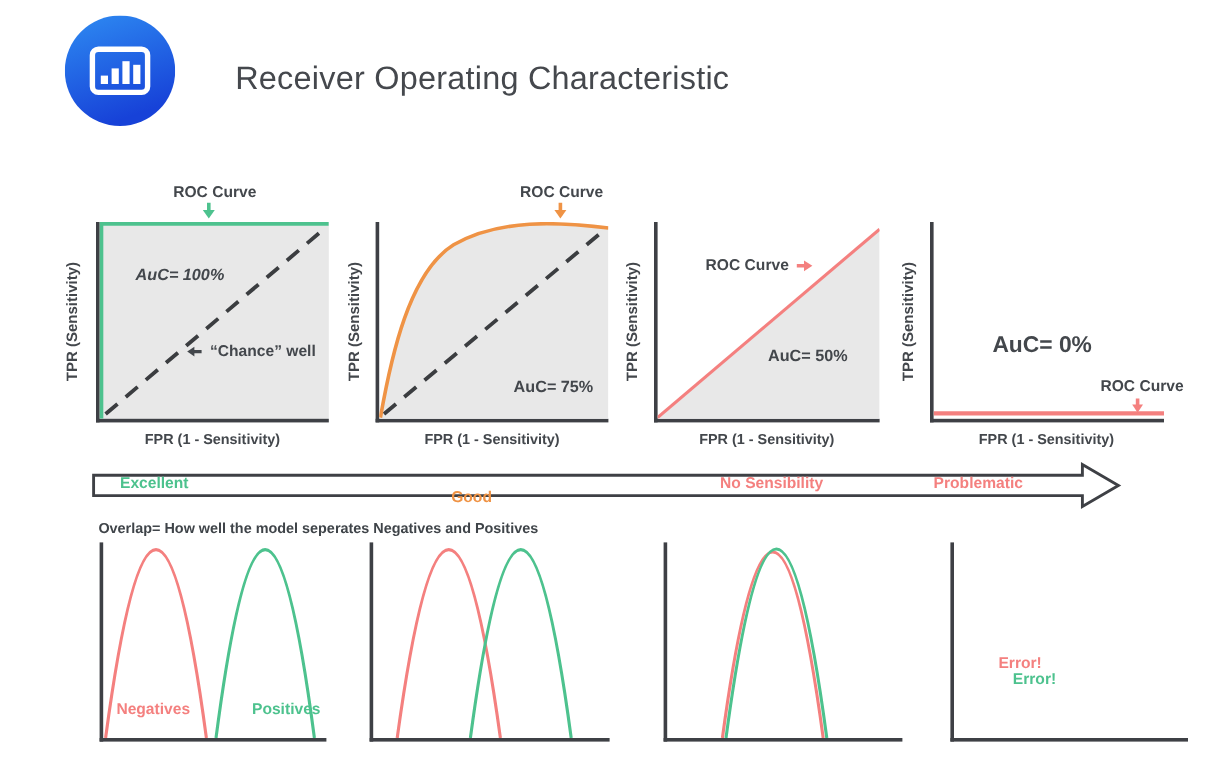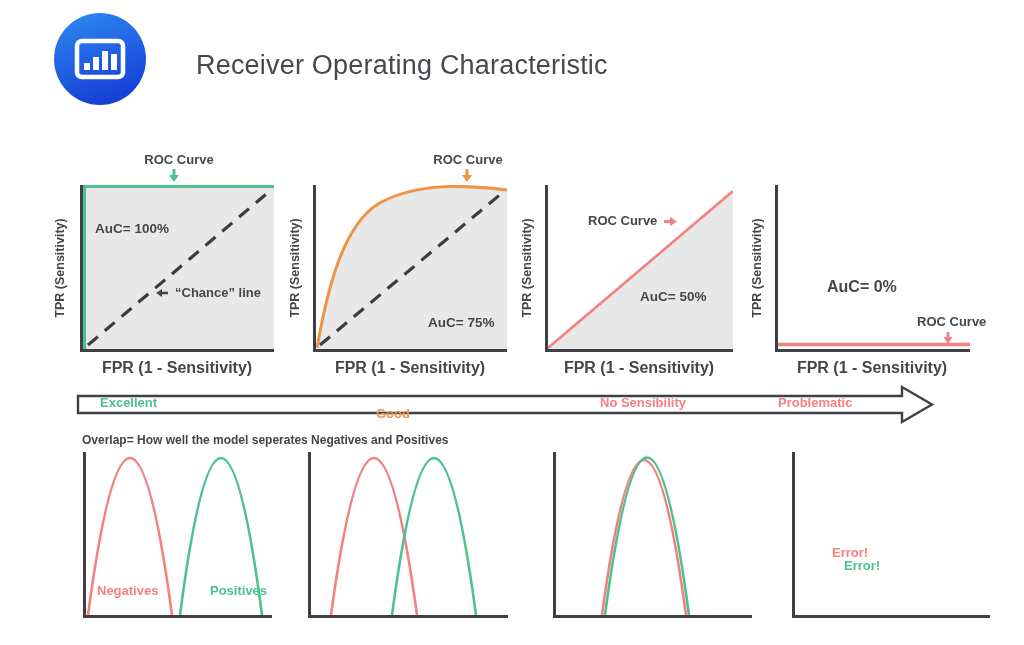--- a/index.html
+++ b/index.html
@@ -20,21 +20,21 @@
     position:absolute;top:185px;height:167px;box-sizing:border-box;
     border-left:3px solid #3e4045;border-bottom:3px solid #3e4045;
   }
   .rocbox svg{position:absolute;left:0;top:0;}
   .ylab{
     position:absolute;font-weight:700;color:#43474c;font-size:12.5px;white-space:nowrap;
     transform:translate(-50%,-50%) rotate(-90deg);
   }
   .xlab{
     position:absolute;top:359px;width:180px;text-align:center;
-    font-weight:700;color:#43474c;font-size:16px;white-space:nowrap;
+    font-weight:700;color:#43474c;font-size:12px;white-space:nowrap;
   }
   .roc-toplabel{position:absolute;top:152px;width:130px;text-align:center;
     font-weight:700;color:#43474c;font-size:13px;}
   .arrow-svg{position:absolute;}
   .inline-row{position:absolute;display:flex;align-items:center;gap:6px;}
   .caption{
     position:absolute;left:82px;top:433px;font-size:12px;font-weight:700;color:#3f4449;
   }
   .bellbox{
     position:absolute;top:452px;height:166px;box-sizing:border-box;
@@ -67,27 +67,27 @@
 <svg class="arrow-svg" style="left:168px;top:168px;" width="12" height="15" viewBox="0 0 12 15">
   <line x1="6" y1="1" x2="6" y2="8" stroke="#4dc28e" stroke-width="3"></line>
   <polygon points="1,7 11,7 6,14" fill="#4dc28e"></polygon>
 </svg>
 <div class="rocbox" style="left:80px;width:194px;background:#e8e8e8;">
   <svg width="191" height="164" viewBox="0 0 191 164">
     <line x1="5" y1="160" x2="188" y2="5" stroke="#3b3d40" stroke-width="3.2" stroke-dasharray="13 9"></line>
     <path d="M 1.5,164 L 1.5,1.5 L 191,1.5" fill="none" stroke="#4dc28e" stroke-width="3.2"></path>
   </svg>
 </div>
-<div class="lbl" style="left:95px;top:222px;font-size:13.5px;">AuC= 100%</div>
+<div class="lbl" style="left:113px;top:222px;font-size:13.5px;font-style:italic;">AuC= 100%</div>
 <div class="inline-row" style="left:155px;top:286px;">
   <svg width="14" height="10" viewBox="0 0 14 10">
     <line x1="13" y1="5" x2="6" y2="5" stroke="#43474c" stroke-width="2.6"></line>
     <polygon points="7,1 7,9 1,5" fill="#43474c"></polygon>
   </svg>
-  <span class="lbl" style="position:static;">“Chance” line</span>
+  <span class="lbl" style="position:static;">“Chance” well</span>
 </div>
 <div class="ylab" style="left:60px;top:268px;">TPR (Sensitivity)</div>
 <div class="xlab" style="left:87px;">FPR (1 - Sensitivity)</div>
 
 <div class="roc-toplabel" style="left:403px;">ROC Curve</div>
 <svg class="arrow-svg" style="left:461px;top:168px;" width="12" height="15" viewBox="0 0 12 15">
   <line x1="6" y1="1" x2="6" y2="8" stroke="#ef9345" stroke-width="3"></line>
   <polygon points="1,7 11,7 6,14" fill="#ef9345"></polygon>
 </svg>
 <div class="rocbox" style="left:313px;width:194px;">
@@ -116,21 +116,21 @@
 </div>
 <div class="lbl" style="left:640px;top:290px;font-size:13.5px;">AuC= 50%</div>
 <div class="ylab" style="left:527px;top:268px;">TPR (Sensitivity)</div>
 <div class="xlab" style="left:549px;">FPR (1 - Sensitivity)</div>
 
 <div class="rocbox" style="left:775px;width:195px;">
   <svg width="192" height="164" viewBox="0 0 192 164">
     <line x1="0" y1="159.5" x2="192" y2="159.5" stroke="#f4807f" stroke-width="3.5"></line>
   </svg>
 </div>
-<div class="lbl" style="left:827px;top:278px;font-size:16px;">AuC= 0%</div>
+<div class="lbl" style="left:827px;top:278px;font-size:19px;">AuC= 0%</div>
 <div class="lbl" style="left:917px;top:315px;">ROC Curve</div>
 <svg class="arrow-svg" style="left:942px;top:331px;" width="12" height="14" viewBox="0 0 12 14">
   <line x1="6" y1="1" x2="6" y2="7" stroke="#f4807f" stroke-width="3"></line>
   <polygon points="1.5,6 10.5,6 6,13" fill="#f4807f"></polygon>
 </svg>
 <div class="ylab" style="left:757px;top:268px;">TPR (Sensitivity)</div>
 <div class="xlab" style="left:782px;">FPR (1 - Sensitivity)</div>
 
 <svg class="abs" style="left:70px;top:383px;" width="880" height="44" viewBox="0 0 880 44">
   <polygon points="8,13 832,13 832,4 862,21.5 832,39 832,30 8,30" fill="#ffffff" stroke="#3e4045" stroke-width="2.4" stroke-linejoin="miter"></polygon>

